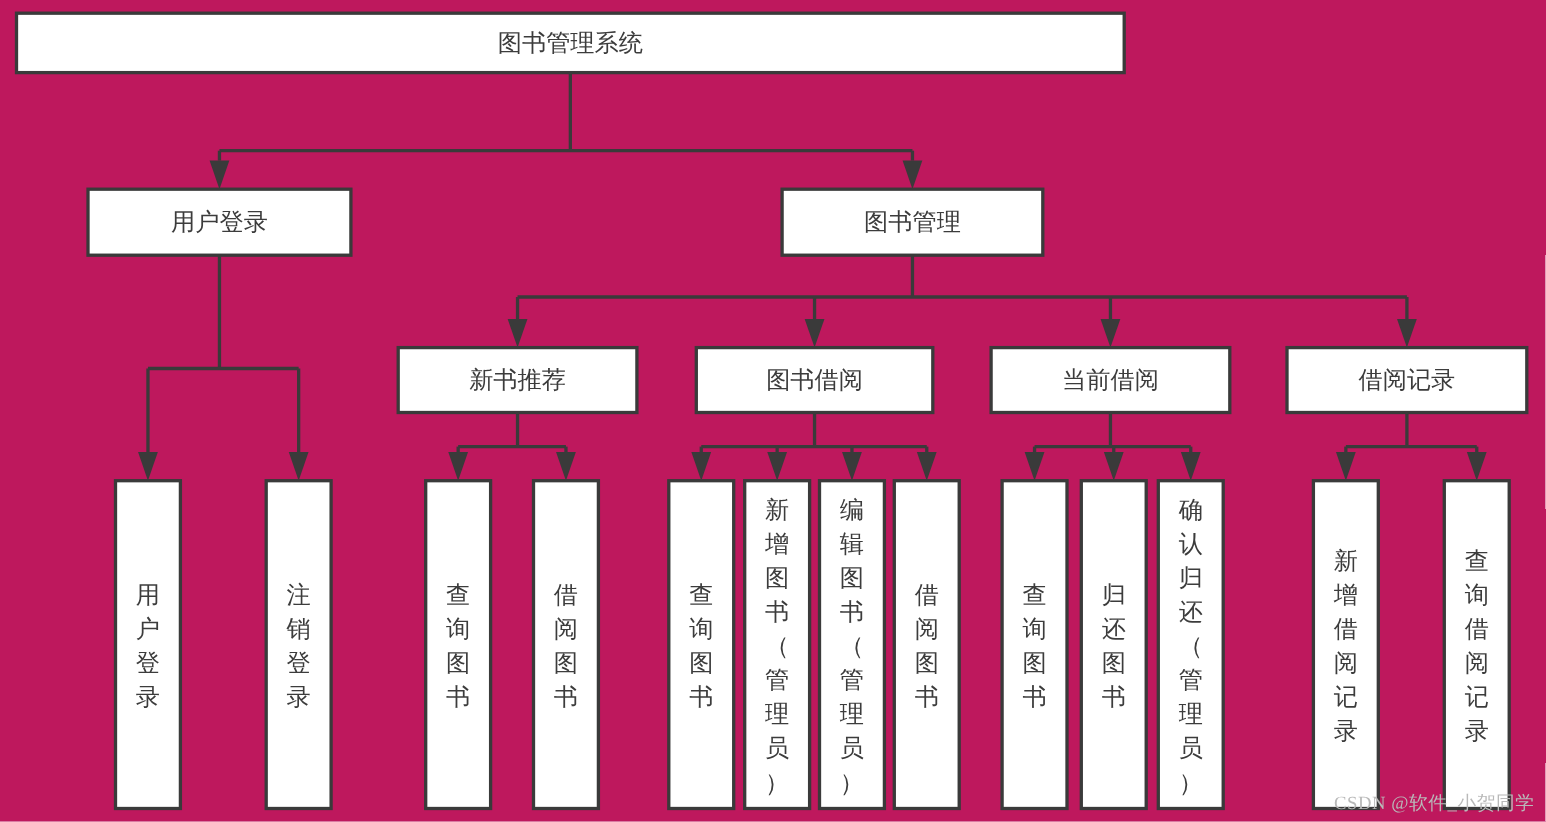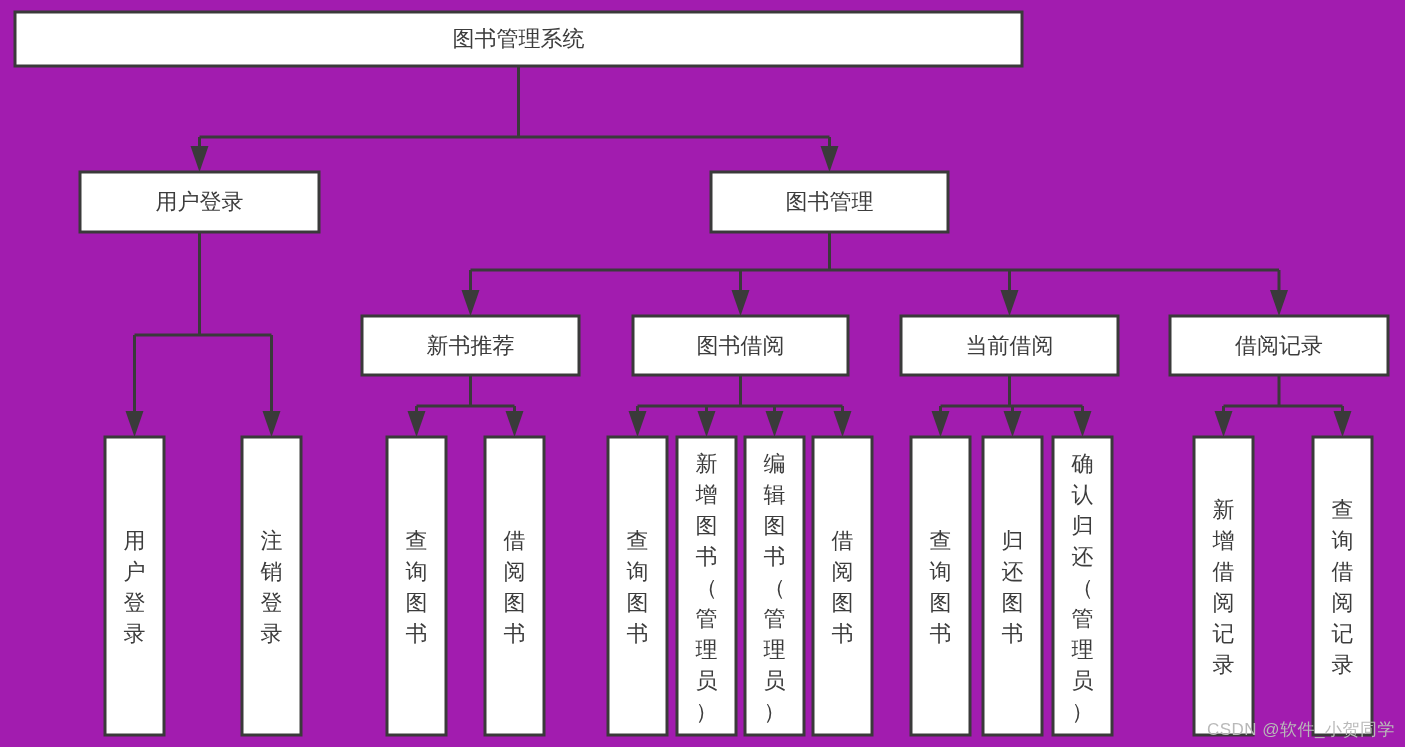--- a/index.html
+++ b/index.html
@@ -8,21 +8,21 @@
     padding: 0;
     background: #ffffff;
   }
   body {
     font-family: "DejaVu Sans", "Liberation Sans", sans-serif;
   }
   #diagram-root {
     position: relative;
     width: 1405px;
     height: 747px;
-    background: #a21caf;
+    background: #be185d;
     overflow: hidden;
   }
   svg#tree-svg {
     position: absolute;
     left: 0;
     top: 0;
     width: 1405px;
     height: 747px;
     display: block;
   }
@@ -51,21 +51,21 @@
   .node-label-vertical {
     fill: #3c3c3c;
     font-family: "DejaVu Sans", "Liberation Sans", sans-serif;
     font-size: 22px;
     text-anchor: middle;
   }
   .watermark {
     position: absolute;
     right: 10px;
     bottom: 6px;
-    font-family: Liberation Sans, sans-serif;
+    font-family: Liberation Serif, serif;
     font-size: 17px;
     color: #b9b9b9;
     letter-spacing: 0.5px;
     white-space: nowrap;
     user-select: none;
   }
 </style>
 </head>
 <body>
 

